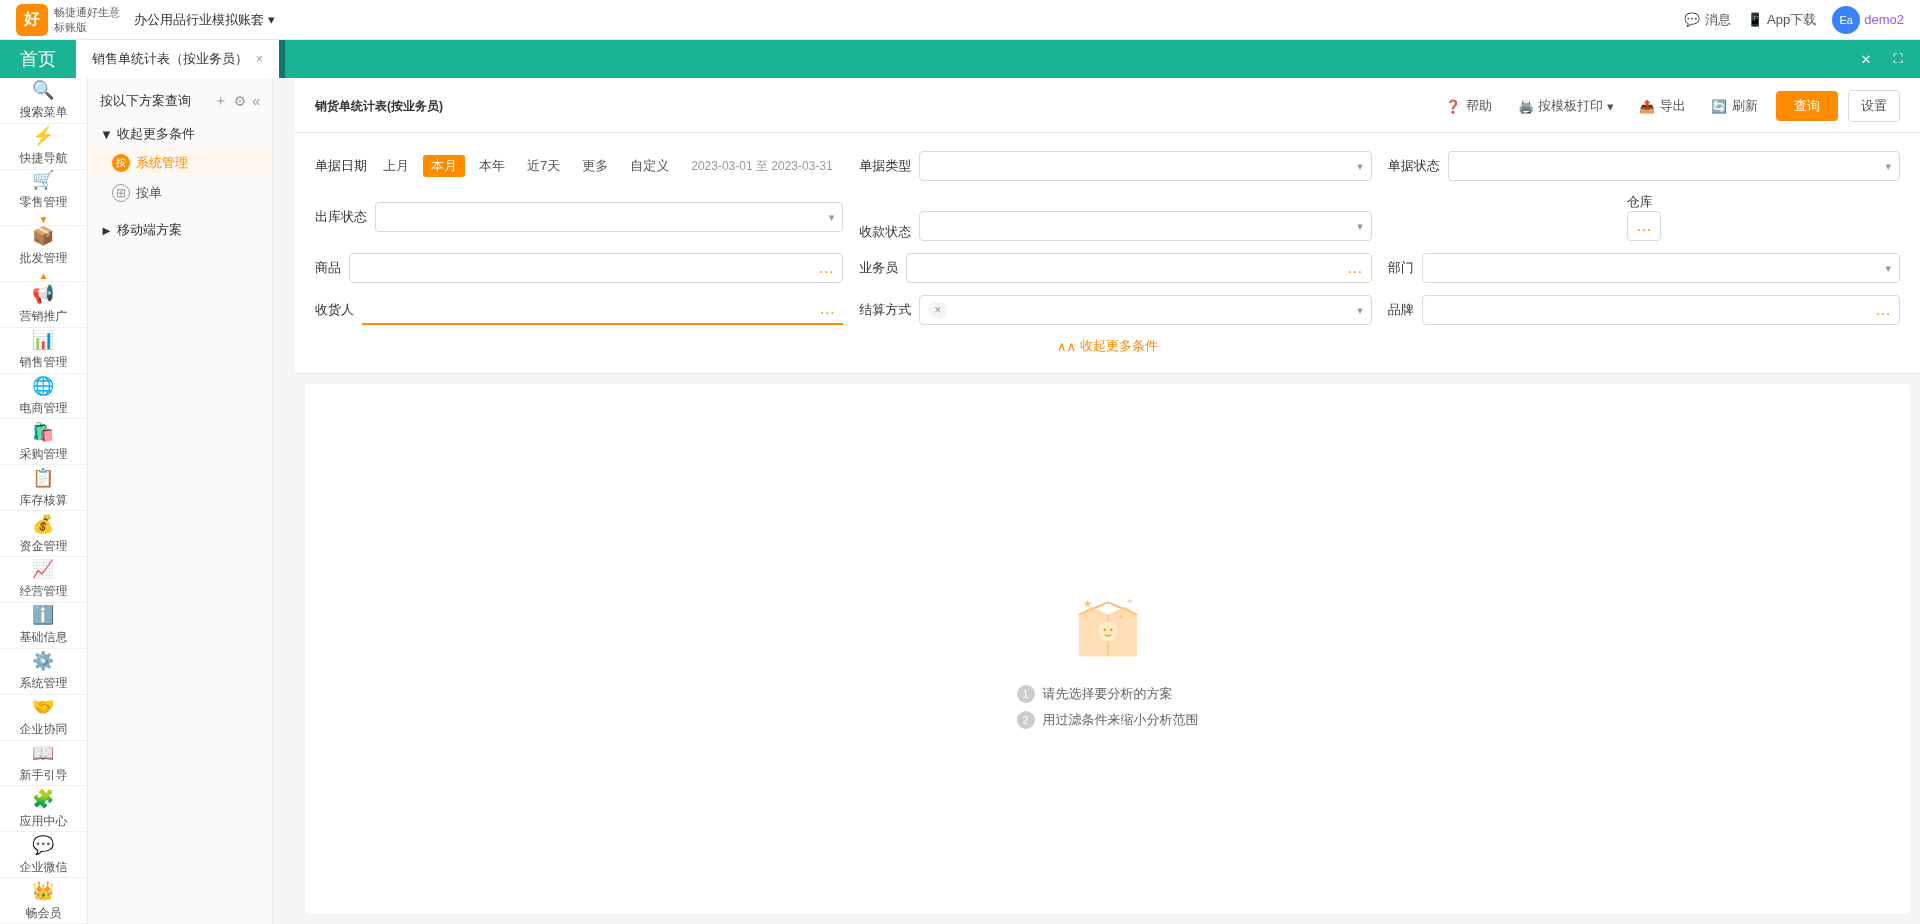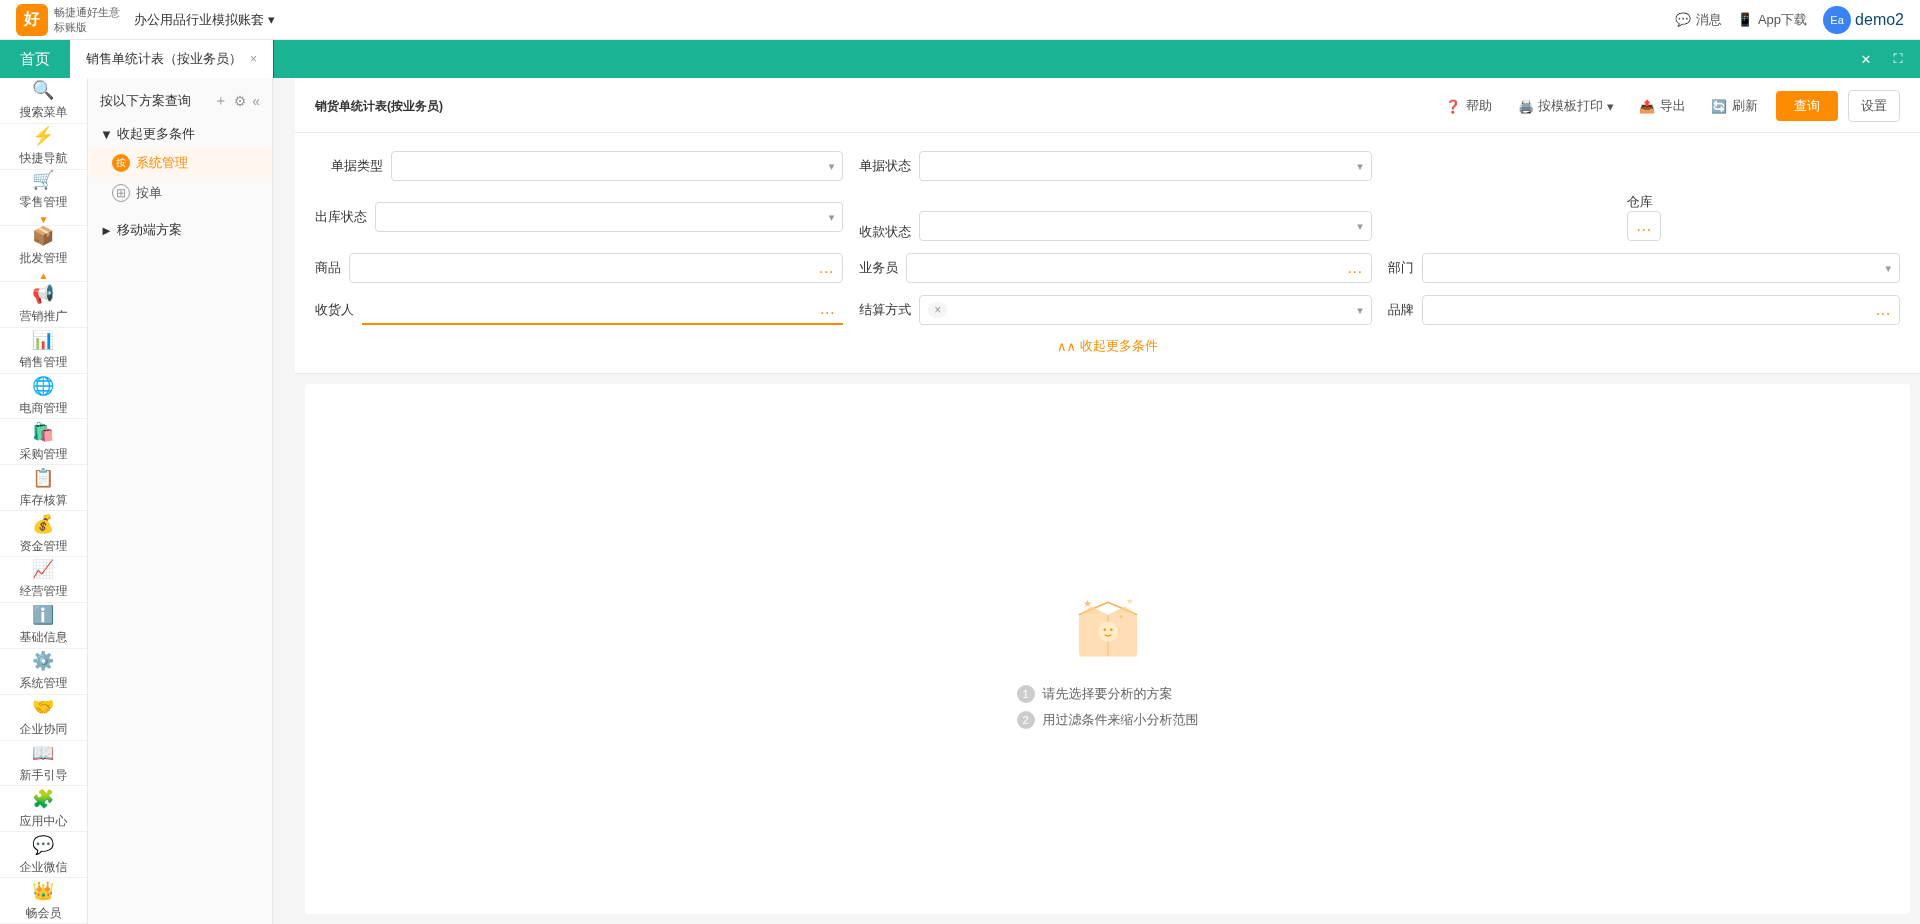--- a/index.html
+++ b/index.html
@@ -8,26 +8,26 @@
     
     .topbar { height: 40px; background: #fff; display: flex; align-items: center; padding: 0 16px; border-bottom: 1px solid #e8e8e8; justify-content: space-between; }
     .topbar-left { display: flex; align-items: center; gap: 8px; }
     .logo-box { display: flex; align-items: center; gap: 6px; }
     .logo-icon { width: 32px; height: 32px; background: #ff8c00; border-radius: 6px; display: flex; align-items: center; justify-content: center; color: white; font-size: 16px; font-weight: bold; }
     .logo-text { font-size: 11px; color: #666; line-height: 1.3; }
     .breadcrumb-select { display: flex; align-items: center; gap: 4px; font-size: 13px; color: #333; cursor: pointer; padding: 2px 6px; border-radius: 4px; }
     .topbar-right { display: flex; align-items: center; gap: 16px; }
     .topbar-action { display: flex; align-items: center; gap: 4px; font-size: 13px; color: #555; cursor: pointer; }
     .avatar { width: 28px; height: 28px; border-radius: 50%; background: #3b82f6; display: flex; align-items: center; justify-content: center; color: white; font-size: 12px; overflow: hidden; }
-    .username { font-size: 16px; color: #0c4a6e; cursor: pointer; }
+    .username { font-size: 13px; color: #8b5cf6; cursor: pointer; }
 
     
     .tabbar { height: 38px; background: #1ab394; display: flex; align-items: center; padding: 0 0; position: relative; }
-    .tab-home { padding: 0 20px; height: 38px; display: flex; align-items: center; color: white; font-size: 15px; cursor: pointer; }
-    .tab-item { padding: 0 16px; height: 38px; display: flex; align-items: center; background: white; color: #333; font-size: 13px; cursor: pointer; border-right: 1px solid #0f766e; gap: 8px; }
+    .tab-home { padding: 0 20px; height: 38px; display: flex; align-items: center; color: white; font-size: 18px; cursor: pointer; }
+    .tab-item { padding: 0 16px; height: 38px; display: flex; align-items: center; background: white; color: #333; font-size: 13px; cursor: pointer; border-right: 6px solid #0f766e; gap: 8px; }
     .tab-close { color: #999; font-size: 12px; cursor: pointer; line-height: 1; }
     .tabbar-actions { margin-left: auto; display: flex; align-items: center; padding-right: 8px; gap: 4px; }
     .tabbar-icon-btn { width: 28px; height: 28px; display: flex; align-items: center; justify-content: center; color: white; cursor: pointer; border-radius: 4px; }
 
     
     .main-layout { display: flex; flex: 1; overflow: hidden; }
 
     
     .left-sidebar { width: 88px; background: #fff; border-right: 1px solid #e8e8e8; display: flex; flex-direction: column; overflow-y: auto; }
     .sidebar-item { height: 56px; display: flex; flex-direction: column; align-items: center; justify-content: center; gap: 3px; cursor: pointer; color: #555; font-size: 12px; border-bottom: 1px solid #f0f0f0; }
@@ -285,20 +285,32 @@
             <span>刷新</span>
           </div>
           <button class="btn-orange">查询</button>
           <button class="btn-white">设置</button>
         </div>
       </div>
 
       <div class="filter-area">
 
         <div class="filter-3col">
+          <div class="filter-col">
+            <span class="filter-label">单据日期</span>
+            <div class="date-tabs">
+              <span class="date-tab">上月</span>
+              <span class="date-tab active">本月</span>
+              <span class="date-tab">本年</span>
+              <span class="date-tab">近7天</span>
+              <span class="date-tab">更多</span>
+              <span class="date-tab">自定义</span>
+              <span class="date-range">2023-03-01 至 2023-03-31</span>
+            </div>
+          </div>
           <div class="filter-col" style="padding-left:16px;">
             <span class="filter-label">单据类型</span>
             <div class="filter-control">
               <div class="filter-select-dropdown">
                 <span></span>
                 <span class="arrow-down">▾</span>
               </div>
             </div>
           </div>
           <div class="filter-col" style="padding-left:16px;">

